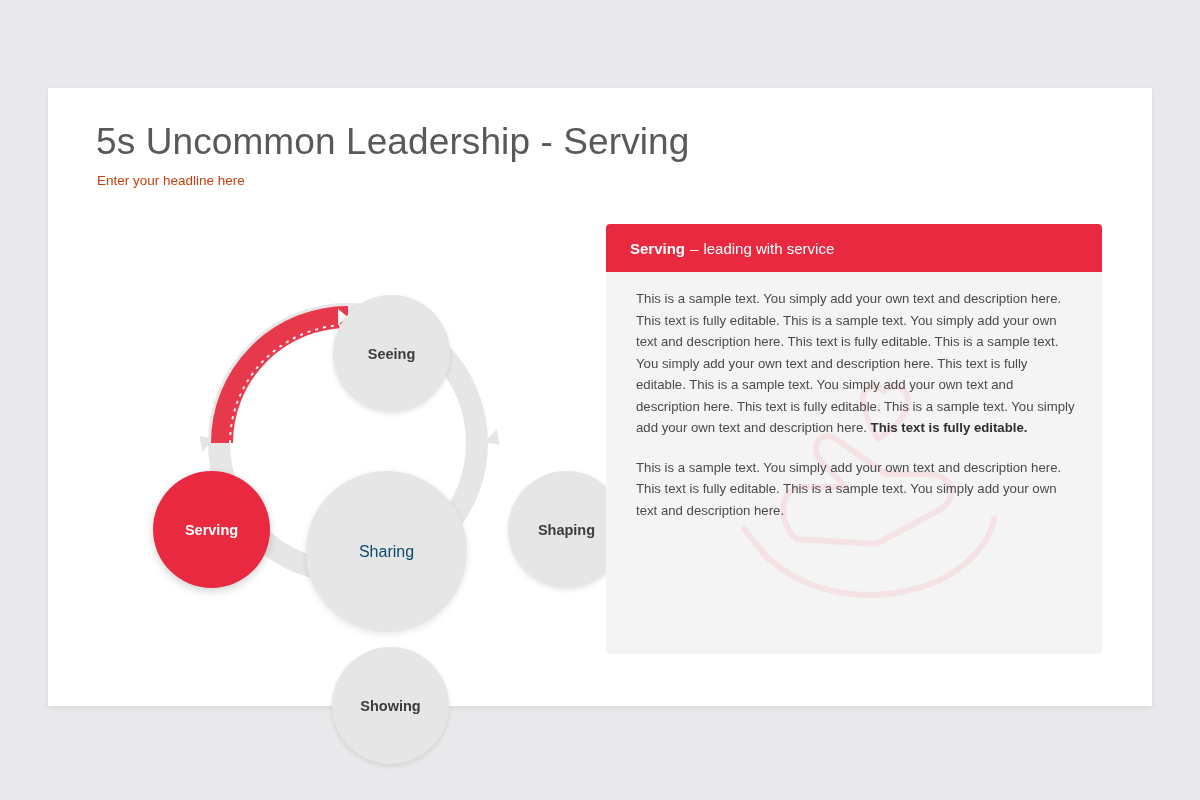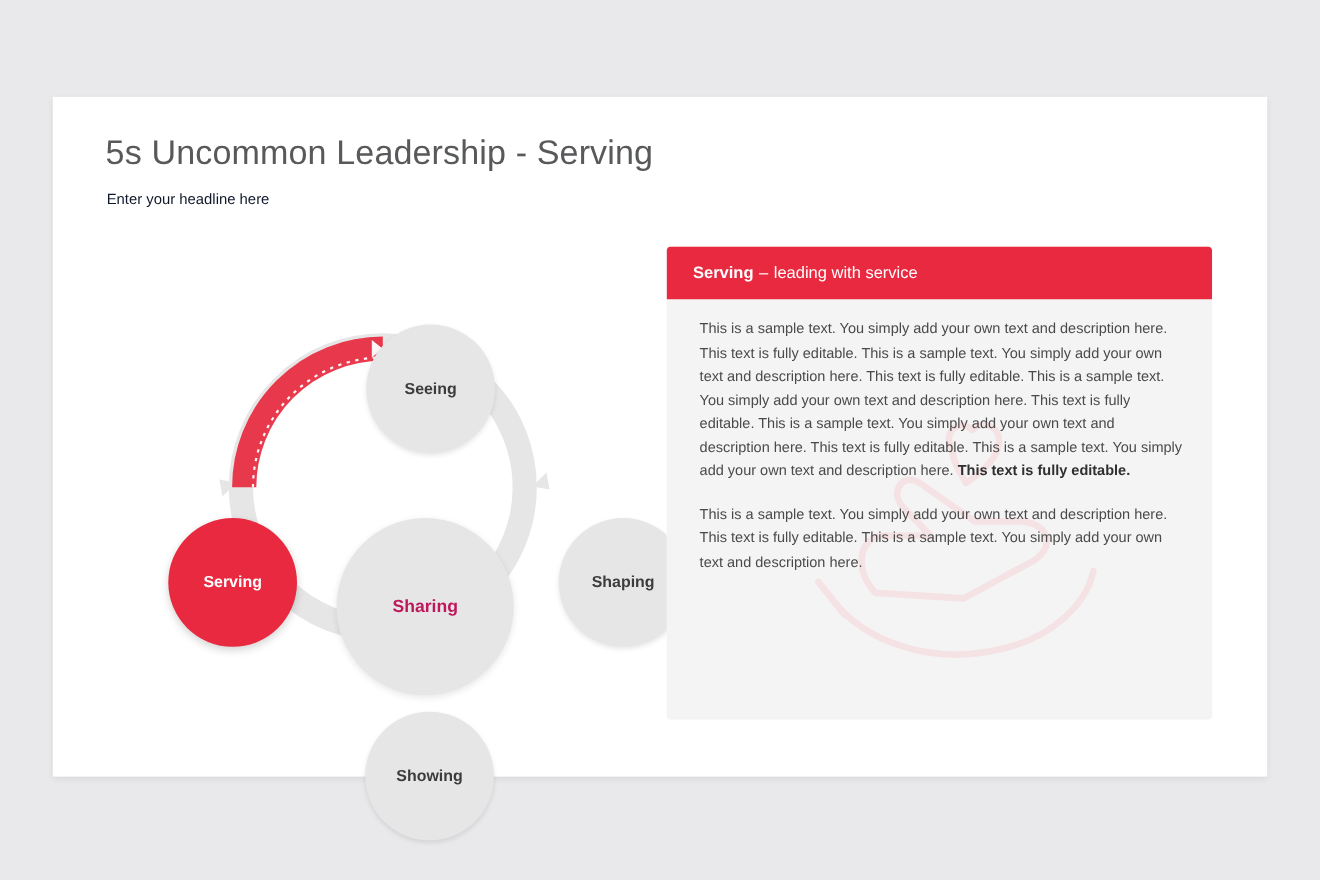--- a/index.html
+++ b/index.html
@@ -21,33 +21,33 @@
     width: 1104px;
     height: 618px;
     background: #ffffff;
     box-shadow: 0 2px 6px rgba(0,0,0,0.07);
   }
 
   .slide-title {
     position: absolute;
     left: 48px;
     top: 33px;
-    font-size: 31px;
+    font-size: 37px;
     color: #58595b;
     font-weight: 400;
     letter-spacing: 0.1px;
     white-space: nowrap;
   }
 
   .slide-subtitle {
     position: absolute;
     left: 49px;
     top: 85px;
     font-size: 13.5px;
-    color: #0f172a;
+    color: #c2410c;
     font-weight: 400;
   }
 
   
   .diagram {
     position: absolute;
     left: 55px;
     top: 110px;
     width: 520px;
     height: 500px;
@@ -103,21 +103,21 @@
     left: 230px; top: 97px; width: 117px; height: 117px;
   }
   .node-shaping {
     left: 405px; top: 273px; width: 117px; height: 117px;
   }
   .node-showing {
     left: 229px; top: 449px; width: 117px; height: 117px;
   }
   .node-sharing {
     left: 203px; top: 273px; width: 161px; height: 161px;
-    font-size: 16px; font-weight: bold; color: #be185d;
+    font-size: 16px; font-weight: normal; color: #0c4a6e;
     box-shadow: 0 2px 7px rgba(0,0,0,0.10);
   }
   .node-serving {
     left: 50px; top: 273px; width: 117px; height: 117px;
     background: #e8293f;
     color: #ffffff;
     box-shadow: 0 3px 8px rgba(0,0,0,0.18);
   }
 
   

